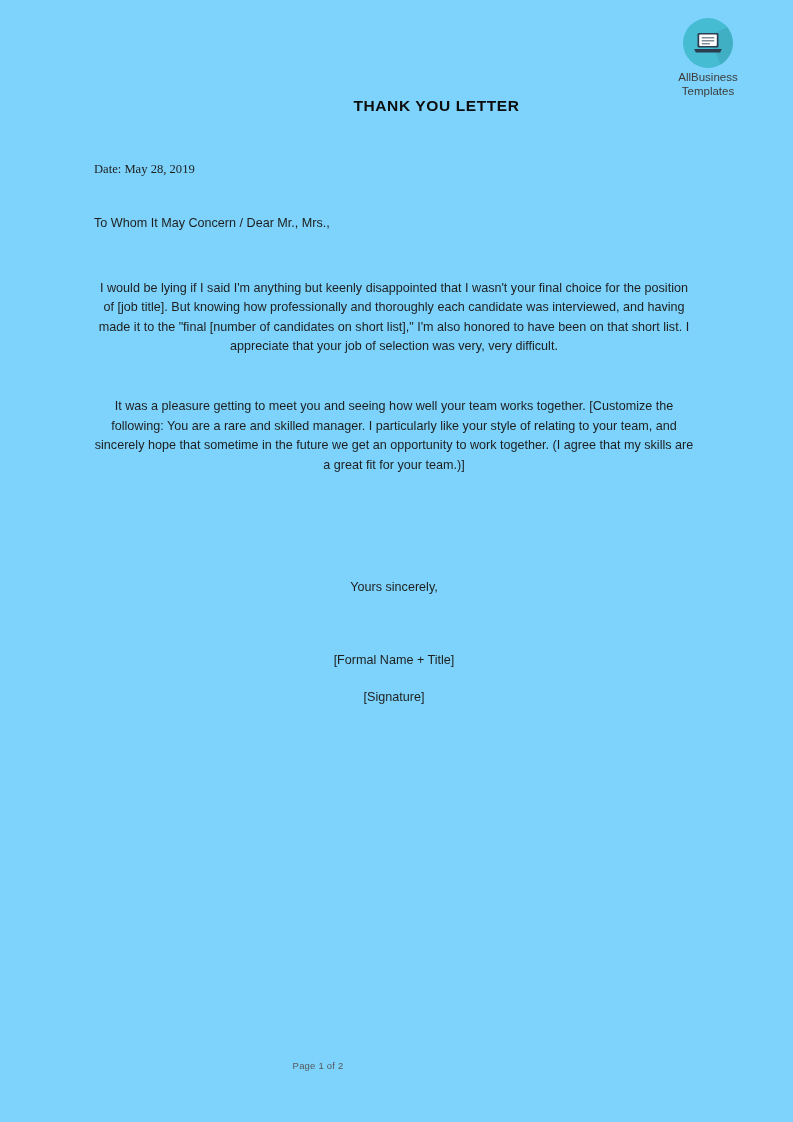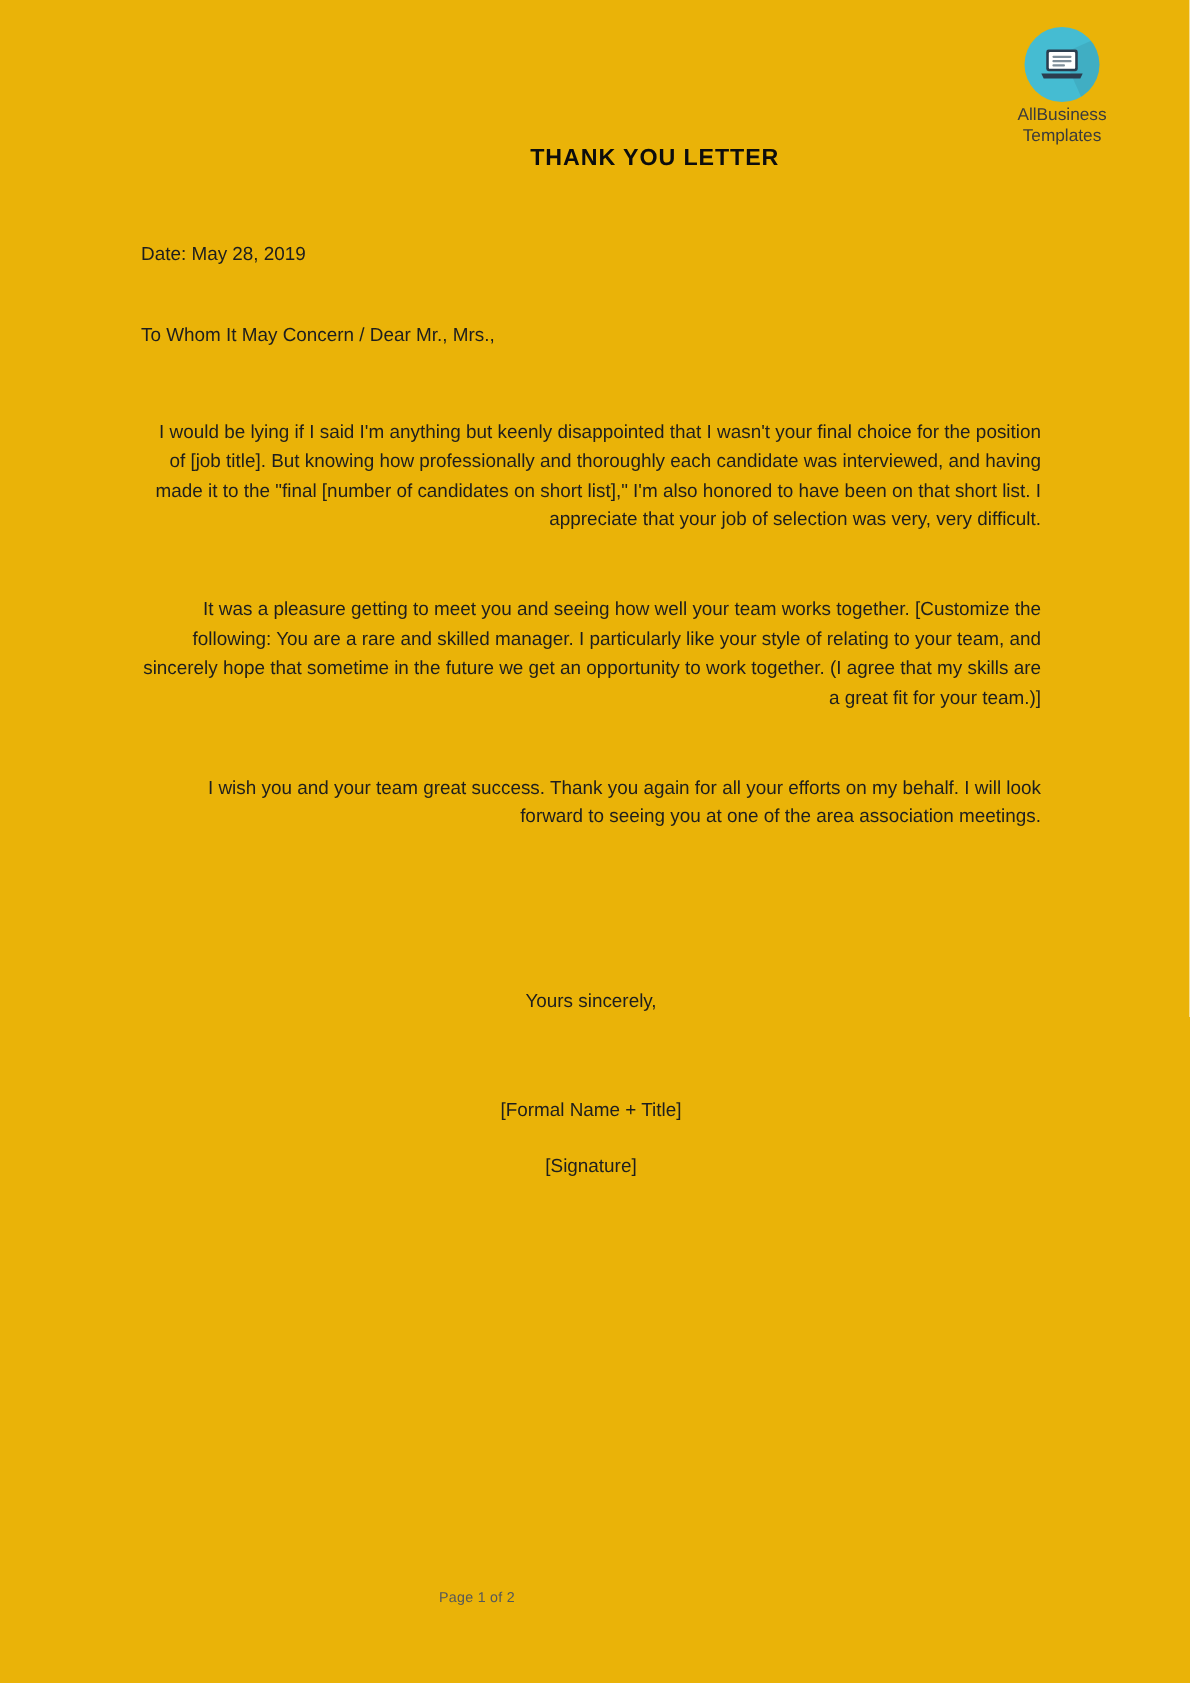--- a/index.html
+++ b/index.html
@@ -12,21 +12,21 @@
     height: 1122px;
     position: relative;
     font-family: "Liberation Sans", sans-serif;
     color: #1a1a1a;
     overflow: hidden;
   }
 
   .page {
     position: absolute;
     inset: 0;
-    background: #eab308;
+    background: #7dd3fc;
   }
 
   
   .brand {
     position: absolute;
     top: 18px;
     right: 30px;
     width: 110px;
     text-align: center;
     user-select: none;
@@ -81,34 +81,34 @@
   .letter {
     position: absolute;
     left: 94px;
     top: 160px;
     width: 600px;
     font-size: 12.6px;
     line-height: 19.4px;
     color: #1e1e1e;
   }
 
-  .line-date { margin: 0 0 0 0; }
+  .line-date { margin: 0 0 0 0; font-family: Liberation Serif, serif; }
 
   .address-block {
     margin: 42px 0 0 0;
     line-height: 18px;
   }
   .address-block div { white-space: pre; }
 
   .subject-line { margin: 54px 0 0 0; }
   .subject-label { font-weight: bold; }
 
   .salutation { margin: 35px 0 0 0; }
 
-  .para { margin: 45px 0 0 0; text-align: right; }
+  .para { margin: 45px 0 0 0; text-align: center; }
   .para + .para { margin-top: 41px; }
 
   .closing { margin: 103px 0 0 0; text-align: center; }
   .closing-row { margin: 0 0 0 0; }
   .closing-row.gap { margin-top: 17px; }
   .closing-row.biggap { margin-top: 54px; }
 
   
   .footer {
     position: absolute;
@@ -147,21 +147,20 @@
   <div class="letter">
 
     <div class="line-date">Date: May 28, 2019</div>
 
 
 
     <div class="salutation">To Whom It May Concern / Dear Mr.,  Mrs.,</div>
 
     <div class="para">I would be lying if I said I'm anything but keenly disappointed that I wasn't your final choice for the position of [job title]. But knowing how professionally and thoroughly each candidate was interviewed, and having made it to the "final [number of candidates on short list]," I'm also honored to have been on that short list. I appreciate that your job of selection was very, very difficult.</div>
     <div class="para">It was a pleasure getting to meet you and seeing how well your team works together. [Customize the following: You are a rare and skilled manager. I particularly like your style of relating to your team, and sincerely hope that sometime in the future we get an opportunity to work together. (I agree that my skills are a great fit for your team.)]</div>
-    <div class="para">I wish you and your team great success. Thank you again for all your efforts on my behalf. I will look forward to seeing you at one of the area association meetings.</div>
 
     <div class="closing">
       <div class="closing-row">Yours sincerely,</div>
       <div class="closing-row biggap">[Formal Name + Title]</div>
       <div class="closing-row gap">[Signature]</div>
     </div>
 
   </div>
 
   <div class="footer">Page 1 of 2</div>

